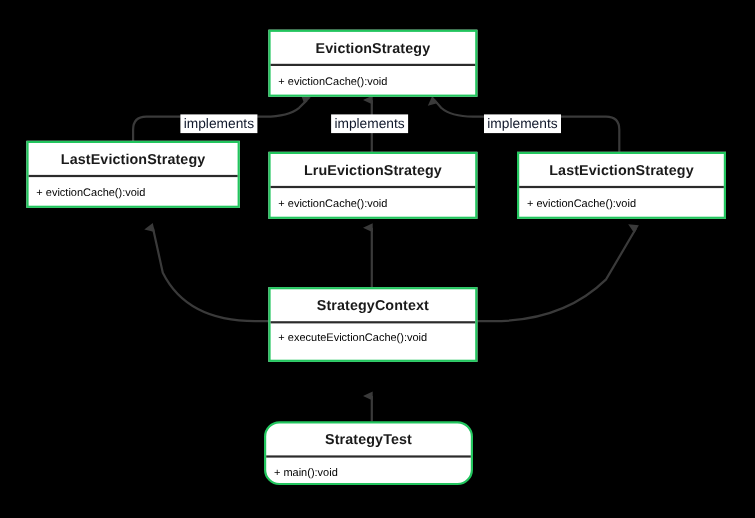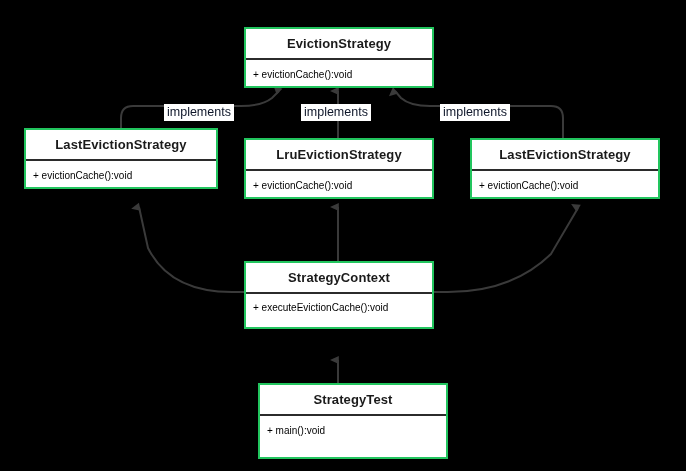--- a/index.html
+++ b/index.html
@@ -59,21 +59,21 @@
     text-align: left;
     word-break: break-all;
     white-space: pre-wrap;
   }
   
   #cls-eviction-strategy   { left: 244px; top: 27px;  width: 190px; height: 61px; }
   #cls-last-eviction       { left: 24px;  top: 128px; width: 194px; height: 61px; }
   #cls-lru-eviction        { left: 244px; top: 138px; width: 190px; height: 61px; }
   #cls-lfu-eviction        { left: 470px; top: 138px; width: 190px; height: 61px; }
   #cls-strategy-context    { left: 244px; top: 261px; width: 190px; height: 68px; }
-  #cls-strategy-test       { left: 258px; top: 383px; width: 190px; height: 76px; }
+  #cls-strategy-test       { left: 240px; top: 383px; width: 190px; height: 58px; border-radius: 14px; }
 
   #cls-strategy-context .uml-members { padding-top: 5px; }
 
   .edge-label {
     position: absolute;
     background: #ffffff;
     color: #0f172a;
     font-size: 12.5px;
     line-height: 15px;
     padding: 1px 3px 1px 3px;

